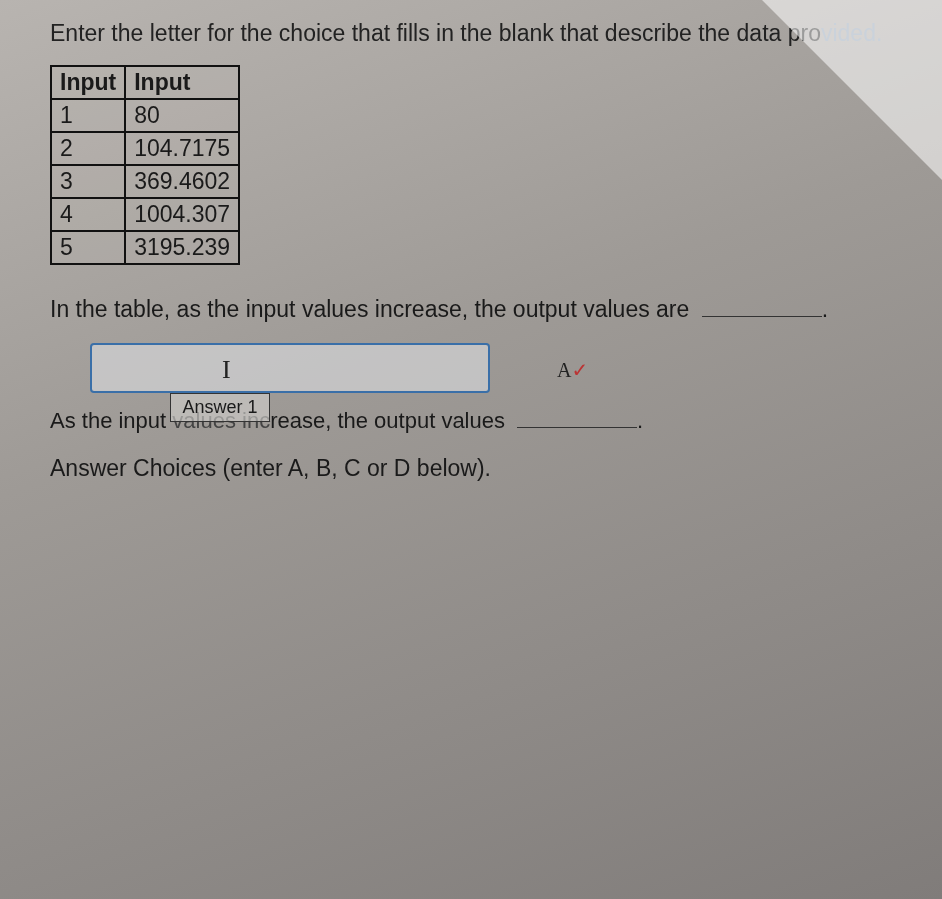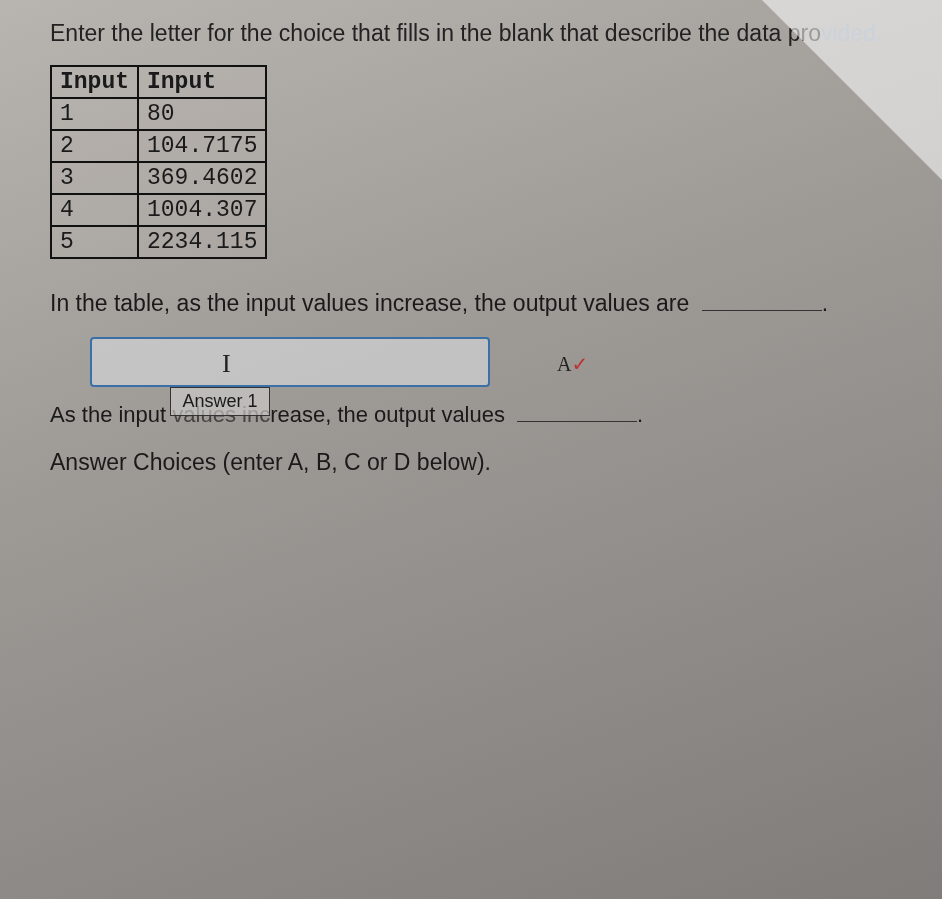--- a/index.html
+++ b/index.html
@@ -24,21 +24,20 @@
   table.data {
     border-collapse: collapse;
     margin-bottom: 28px;
   }
   table.data th, table.data td {
     border: 2px solid #111;
     padding: 2px 8px;
     font-size: 23px;
     text-align: left;
     background: rgba(200,196,190,0.15);
-    font-family: Liberation Mono, monospace;
   }
   table.data th { font-weight: bold; }
   .para {
     font-size: 23px;
     margin: 18px 0;
     line-height: 1.4;
   }
   .choices {
     margin-left: 50px;
   }
@@ -139,21 +138,21 @@
     <tr>
       <td>3</td>
       <td>369.4602</td>
     </tr>
     <tr>
       <td>4</td>
       <td>1004.307</td>
     </tr>
     <tr>
       <td>5</td>
-      <td>2234.115</td>
+      <td>3195.239</td>
     </tr>
   </tbody>
     </table>
 
   <div class="para">
     <span>In the table, as the input values increase, the output values are</span>
     <span class="blank"></span>.
   </div>
 
 

